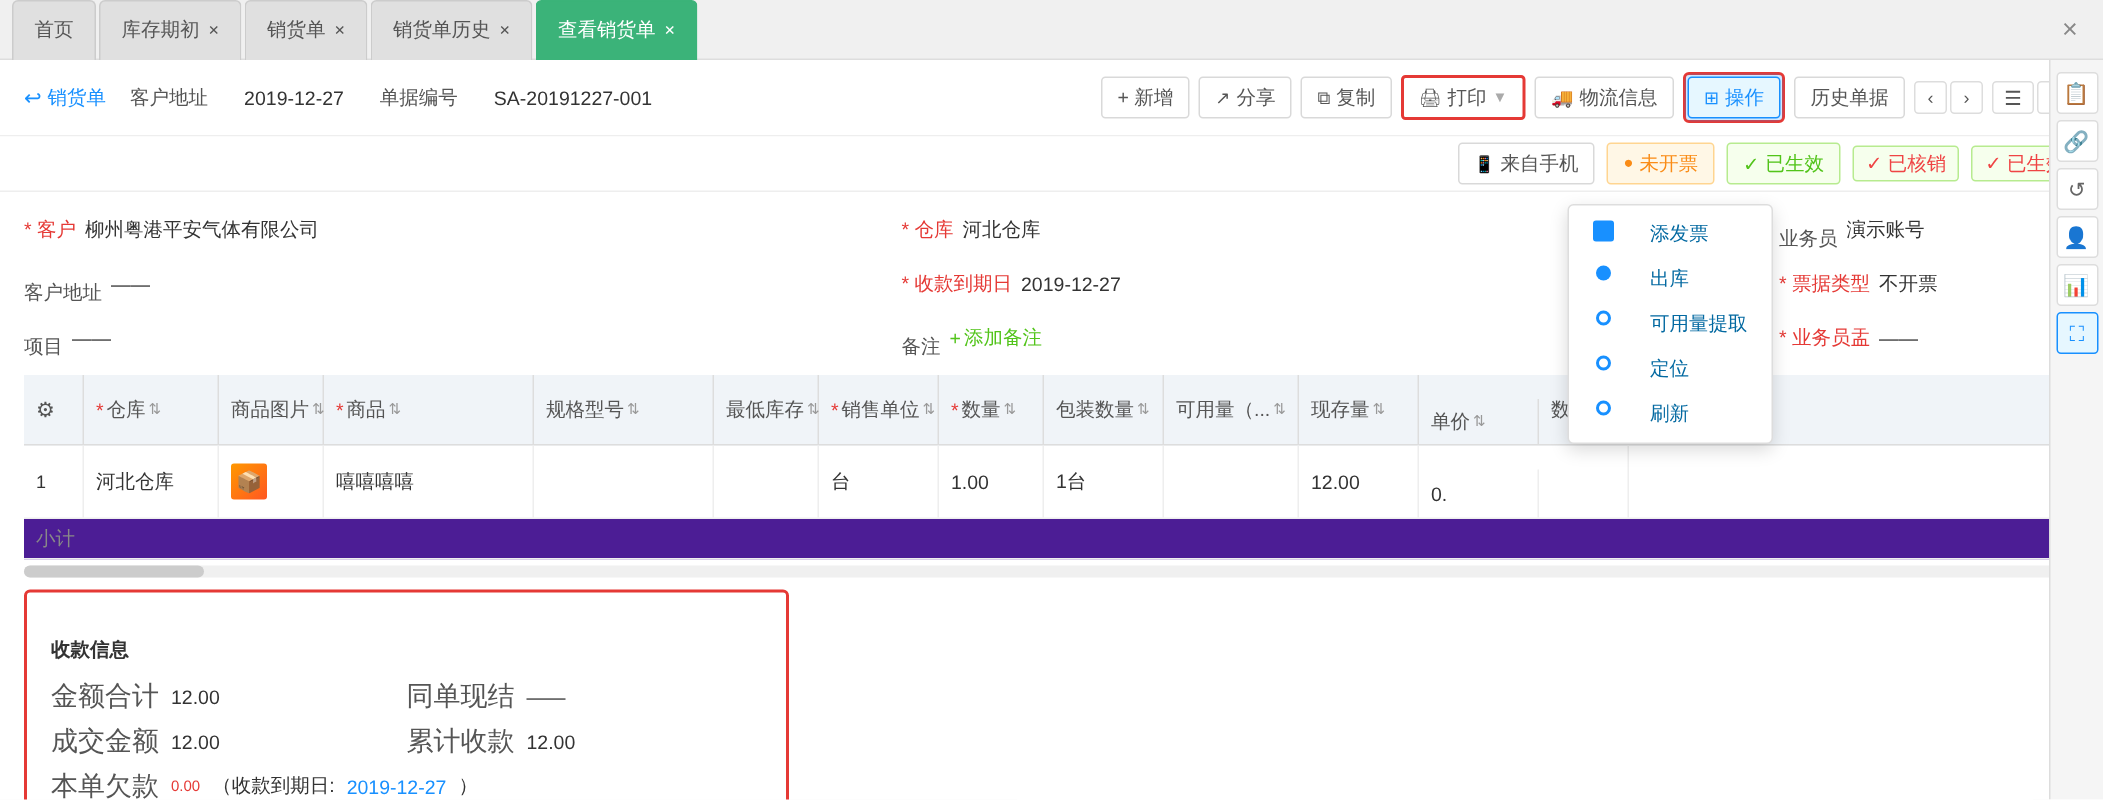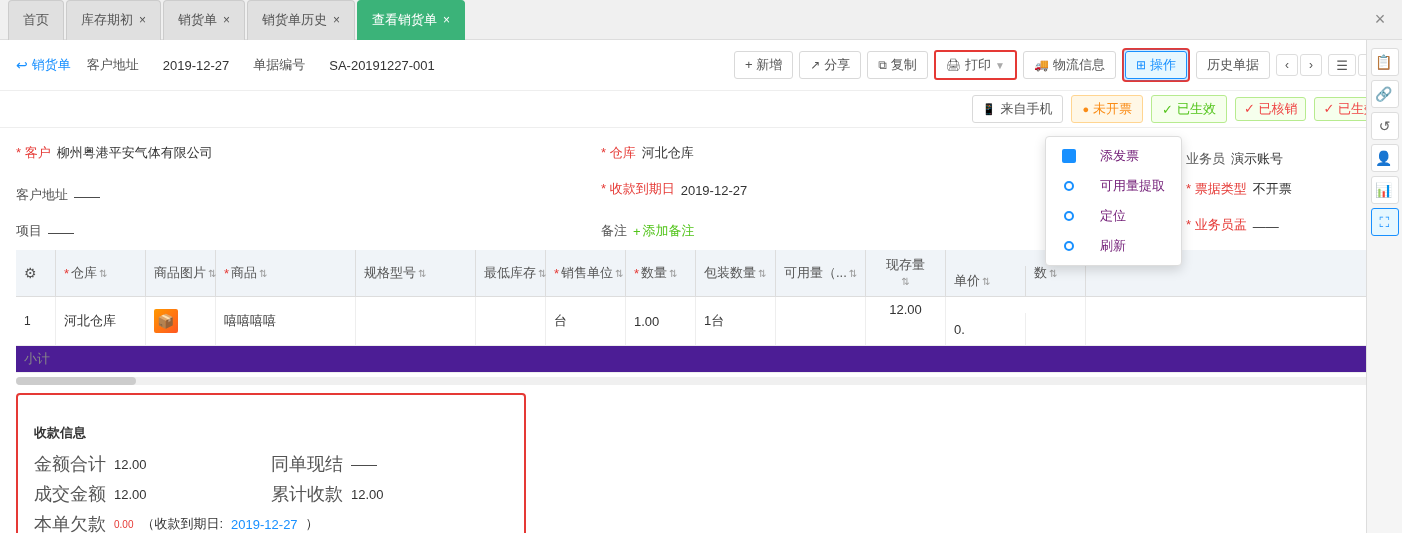--- a/index.html
+++ b/index.html
@@ -56,21 +56,21 @@
       background: #e6f7ff; border-color: #1890ff; color: #1890ff;
       box-shadow: 0 0 0 2px rgba(24,144,255,0.2);
     }
     .btn-red-border { border: 2px solid #e53935 !important; }
 
     
     .form-area {
       padding: 10px 16px; background: #fff; display: flex; flex-direction: column; gap: 6px;
     }
     .form-row { display: flex; align-items: center; gap: 32px; }
-    .field { display: flex; align-items: flex-end; gap: 6px; min-width: 200px; }
+    .field { display: flex; align-items: center; gap: 6px; min-width: 200px; }
     .field-label { color: #e53935; font-size: 13px; white-space: nowrap; }
     .field-label::before { content: '* '; }
     .field-label-plain { color: #555; font-size: 13px; white-space: nowrap; margin-top: 12px; }
     .field-value { color: #333; font-size: 13px; }
     .table-header { display: flex; background: #f0f4f8; border-bottom: 1px solid #ddd; }
     .th {
       padding: 6px 8px; border-right: 1px solid #ddd; color: #555;
       display: flex; align-items: center; gap: 2px; white-space: nowrap; font-size: 12px;
     }
     .th .sort-icon { color: #999; font-size: 10px; }
@@ -92,21 +92,21 @@
     .col-idx { width: 40px; }
     .col-warehouse { width: 90px; }
     .col-img { width: 70px; }
     .col-product { width: 140px; }
     .col-spec { width: 120px; }
     .col-minstock { width: 70px; }
     .col-salesunit { width: 80px; }
     .col-qty { width: 70px; }
     .col-packqty { width: 80px; }
     .col-avail { width: 90px; }
-    .col-stock { width: 80px; flex-direction: column; }
+    .col-stock { width: 80px; }
     .col-price { width: 80px; margin-top: 16px; }
     .col-more { width: 60px; }
 
     
     .settings-icon { color: #555; font-size: 14px; cursor: pointer; }
 
     
     .bottom-info-box {
       margin: 8px 16px; border: 2px solid #e53935; border-radius: 4px;
       padding: 29px 16px; background: #fff; max-width: 510px;
@@ -139,22 +139,22 @@
     }
 
     
     .dropdown-menu {
       position: absolute; top: 96px; right: 220px; z-index: 100;
       background: #fff; border: 1px solid #ddd; border-radius: 4px;
       box-shadow: 0 4px 12px rgba(0,0,0,0.15); min-width: 120px;
       padding: 4px 0;
     }
     .dropdown-item {
-      display: flex; align-items: center; gap: 24px; padding: 6px 16px;
-      cursor: pointer; color: #701a75; font-size: 13px;
+      display: flex; gap: 24px; padding: 6px 16px;
+      cursor: pointer; color: #0369a1; font-size: 13px;
     }
     .dropdown-icon-sq { width: 14px; height: 14px; background: #1890ff; border-radius: 2px; display: inline-block; }
     .dropdown-icon-circle { width: 10px; height: 10px; background: #1890ff; border-radius: 50%; display: inline-block; margin: 0 2px; }
     .dropdown-icon-circle-outline { width: 10px; height: 10px; border: 2px solid #1890ff; border-radius: 50%; display: inline-block; margin: 0 2px; }
 
     
     .op-highlight {
       border: 2px solid #e53935; border-radius: 4px; padding: 1px;
     }
 
@@ -479,20 +479,24 @@
       </div>
     </div>
   </div>
 
   <div class="dropdown-menu">
     <div class="dropdown-item">
       <span class="dropdown-icon-sq"></span>
       <span>添发票</span>
     </div>
     <div class="dropdown-item">
+      <span class="dropdown-icon-circle"></span>
+      <span>出库</span>
+    </div>
+    <div class="dropdown-item">
       <span class="dropdown-icon-circle-outline"></span>
       <span>可用量提取</span>
     </div>
     <div class="dropdown-item">
       <span class="dropdown-icon-circle-outline"></span>
       <span>定位</span>
     </div>
     <div class="dropdown-item">
       <span class="dropdown-icon-circle-outline"></span>
       <span>刷新</span>

